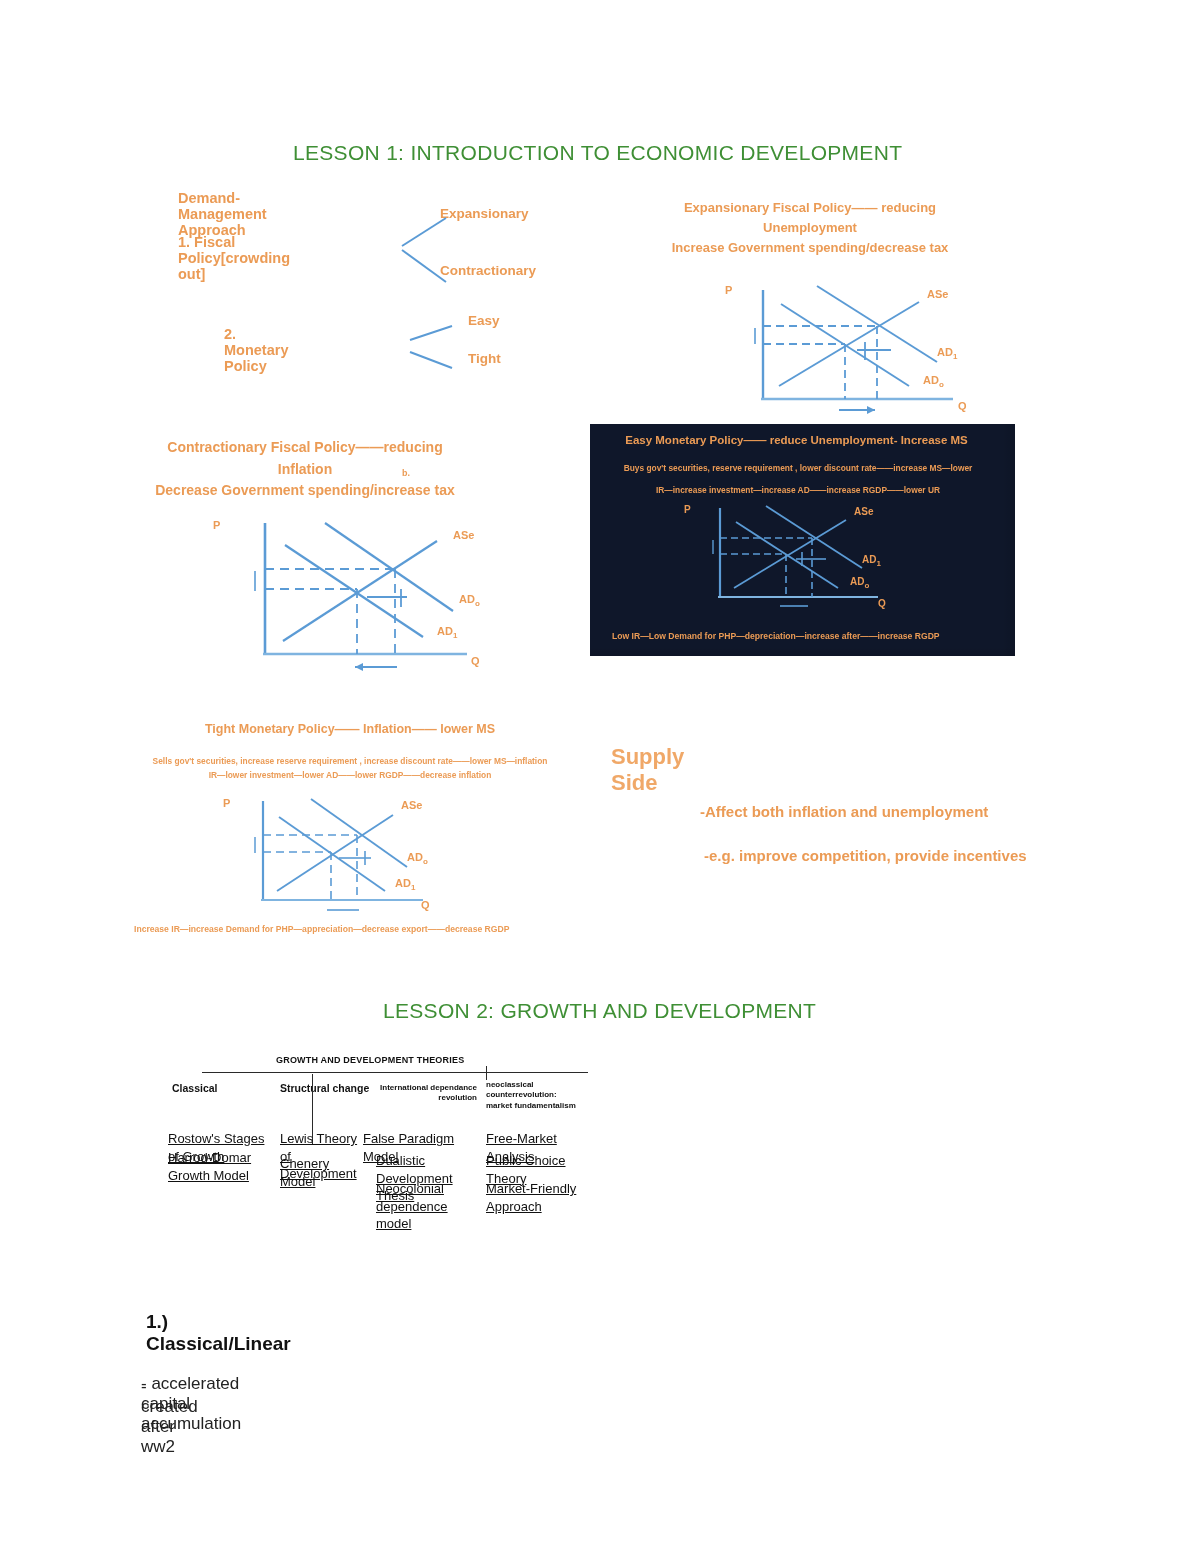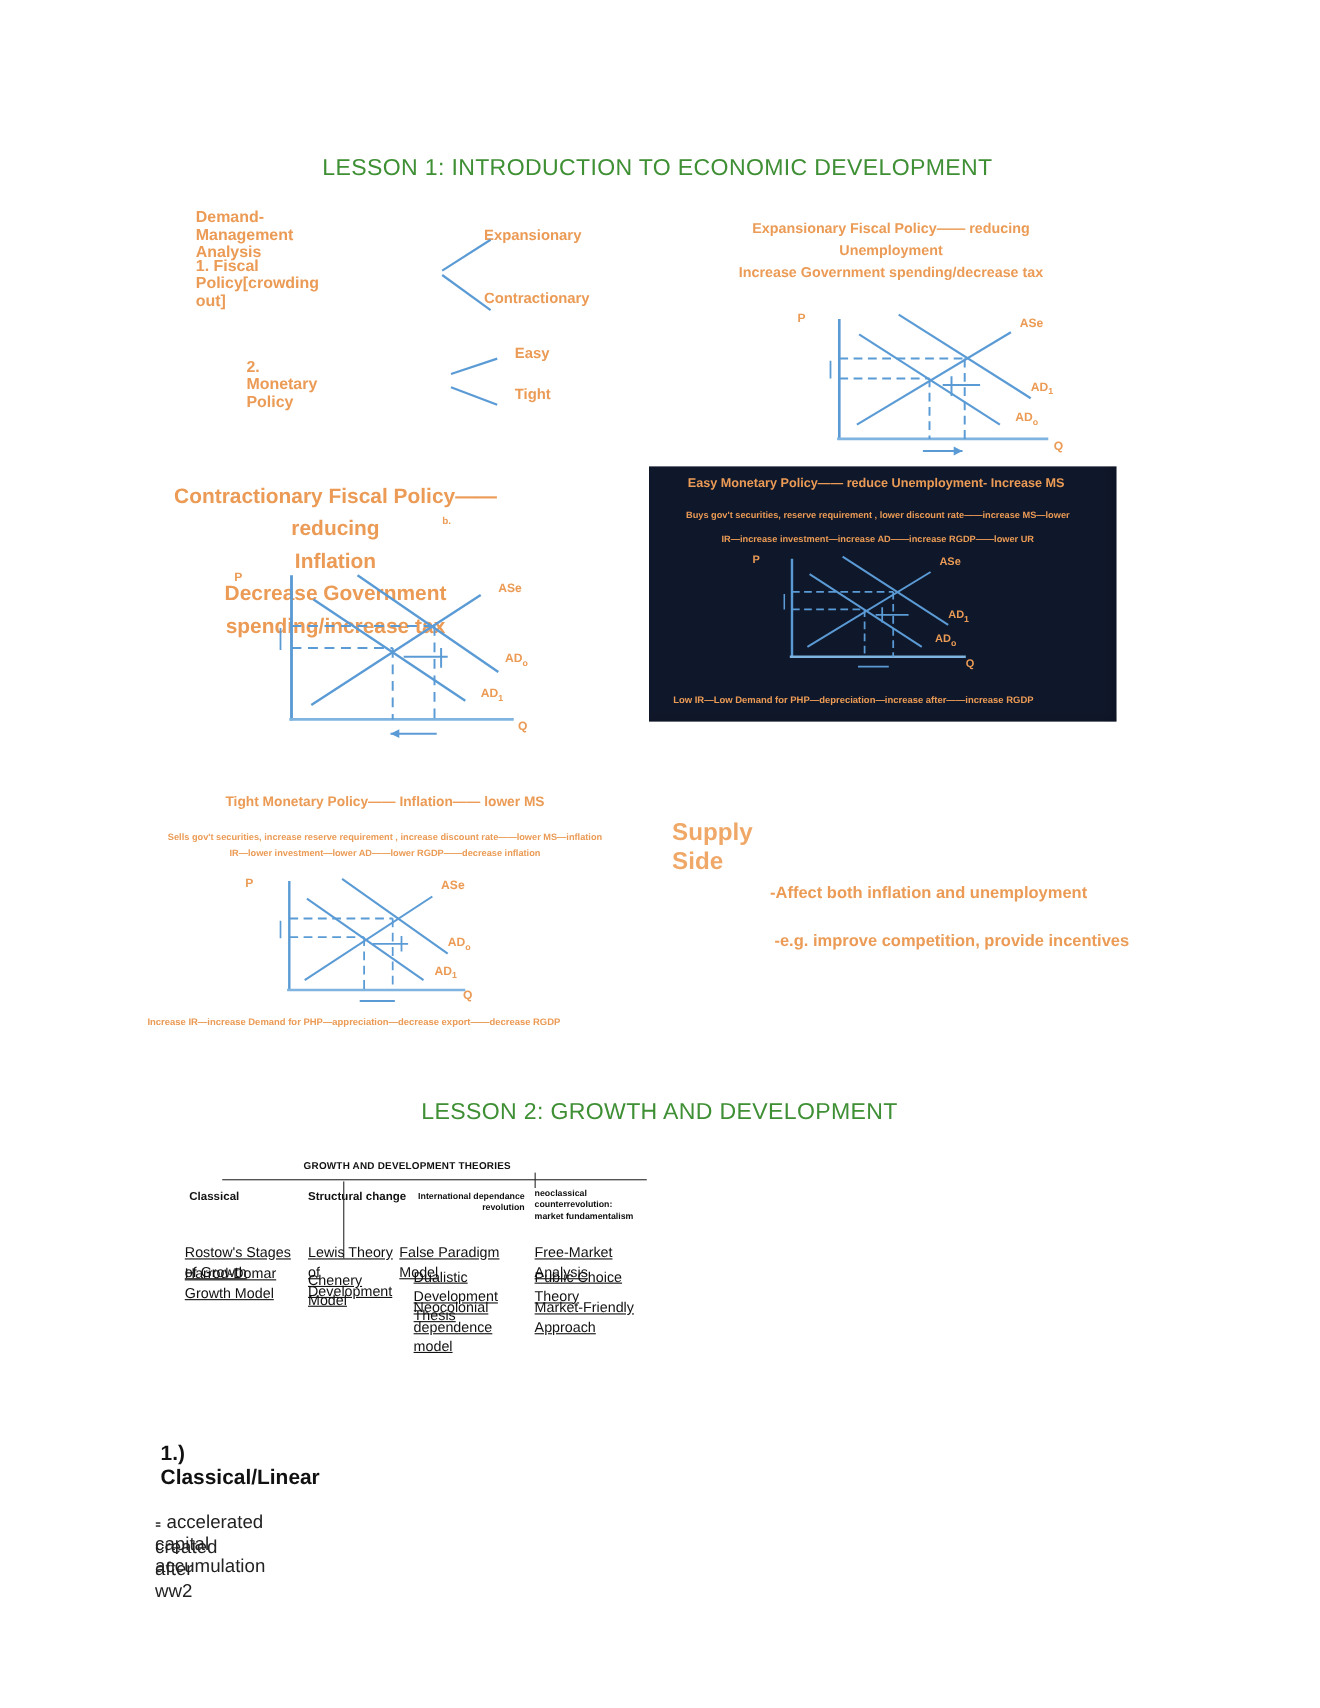--- a/index.html
+++ b/index.html
@@ -36,21 +36,21 @@
   .dm-title { font-size: 14.5px; }
   .dm-item  { font-size: 14.5px; }
   .branch-label { font-size: 13.5px; }
 
   .panel-title {
     font-size: 13px;
     line-height: 1.55;
     text-align: center;
   }
   .panel-title-lg {
-    font-size: 19px;
+    font-size: 14px;
     line-height: 1.55;
     text-align: center;
   }
   .chain-text {
     font-size: 8.4px;
     line-height: 1.65;
     text-align: center;
     font-weight: bold;
     color: #eb9b55;
   }
@@ -142,21 +142,21 @@
     position: absolute;
     background: linear-gradient(to bottom, rgba(0,0,0,0.0), rgba(0,0,0,0.08));
   }
 </style>
 </head>
 <body>
 
 <div class="abs lesson-heading" style="left:293px; top:141px;">LESSON 1: INTRODUCTION TO ECONOMIC DEVELOPMENT</div>
 
 <div class="abs">
-  <div class="abs orange dm-title" style="left:178px; top:190px;">Demand-Management Analysis</div>
+  <div class="abs orange dm-title" style="left:178px; top:190px;">Demand-Management Approach</div>
 
   <div class="abs orange dm-item" style="left:178px; top:234px;">1.   Fiscal Policy[crowding out]</div>
 
   <div class="abs orange branch-label" style="left:440px; top:206px;">Expansionary</div>
   <div class="abs orange branch-label" style="left:440px; top:263px;">Contractionary</div>
 
   <svg class="abs" style="left:398px; top:200px;" width="60" height="90">
     <line x1="4" y1="46" x2="48" y2="18" stroke="#5b9bd5" stroke-width="2"></line>
     <line x1="4" y1="50" x2="48" y2="82" stroke="#5b9bd5" stroke-width="2"></line>
   </svg>

